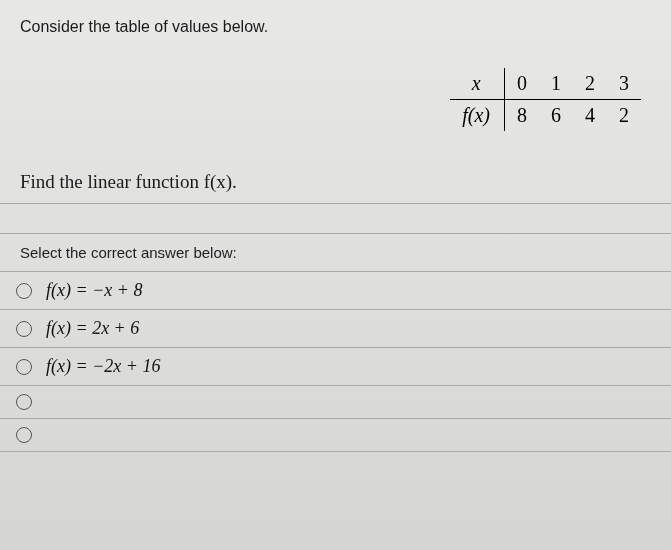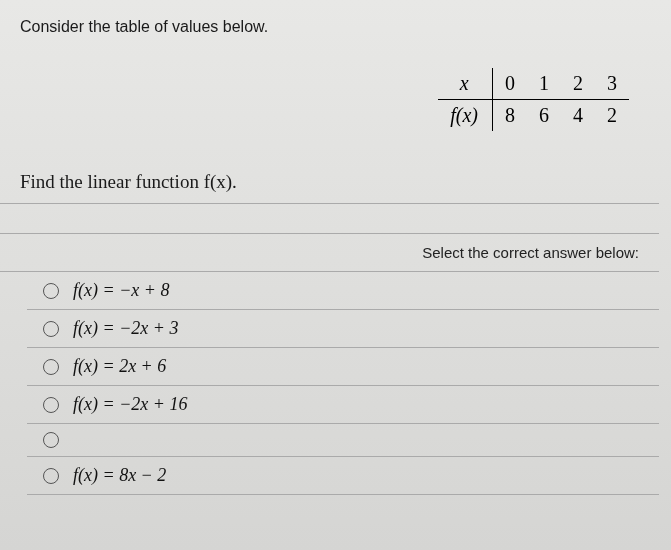--- a/index.html
+++ b/index.html
@@ -12,21 +12,21 @@
       background: #d8d8d8;
       width: 671px;
       height: 550px;
       position: relative;
       overflow: hidden;
     }
     .paper {
       background: linear-gradient(to bottom, #e8e8e6 0%, #d5d5d3 100%);
       width: 100%;
       height: 100%;
-      padding: 18px 12px 0 0;
+      padding: 18px 0 0 0;
     }
     .question-text {
       font-size: 16px;
       color: #1a1a1a;
       padding: 0 20px 12px 20px;
     }
     .table-area {
       display: flex;
       justify-content: flex-end;
       padding-right: 30px;
@@ -58,29 +58,27 @@
     }
     .spacer-row {
       height: 30px;
       border-bottom: 1px solid #aaa;
     }
     .select-text {
       font-size: 15px;
       color: #222;
       padding: 10px 20px;
       border-bottom: 1px solid #aaa;
-      text-align: right;
     }
     .option-row {
       display: flex;
       align-items: center;
       padding: 8px 16px;
       border-bottom: 1px solid #aaa;
       cursor: pointer;
-      margin-left: 27px;
     }
     .radio {
       width: 16px;
       height: 16px;
       border: 1.5px solid #555;
       border-radius: 50%;
       margin-right: 14px;
       flex-shrink: 0;
       background: transparent;
     }
@@ -128,30 +126,25 @@
   <div class="spacer-row"></div>
 
   <div class="select-text">Select the correct answer below:</div>
 
   <div class="option-row">
     <div class="radio"></div>
     <div class="option-label">f(x) = −x + 8</div>
   </div>
   <div class="option-row">
     <div class="radio"></div>
-    <div class="option-label">f(x) = −2x + 3</div>
-  </div>
-  <div class="option-row">
-    <div class="radio"></div>
     <div class="option-label">f(x) = 2x + 6</div>
   </div>
   <div class="option-row">
     <div class="radio"></div>
     <div class="option-label">f(x) = −2x + 16</div>
   </div>
   <div class="option-row">
     <div class="radio"></div>
   </div>
   <div class="option-row">
     <div class="radio"></div>
-    <div class="option-label">f(x) = 8x − 2</div>
   </div>
 </div>
 
 </body></html>

